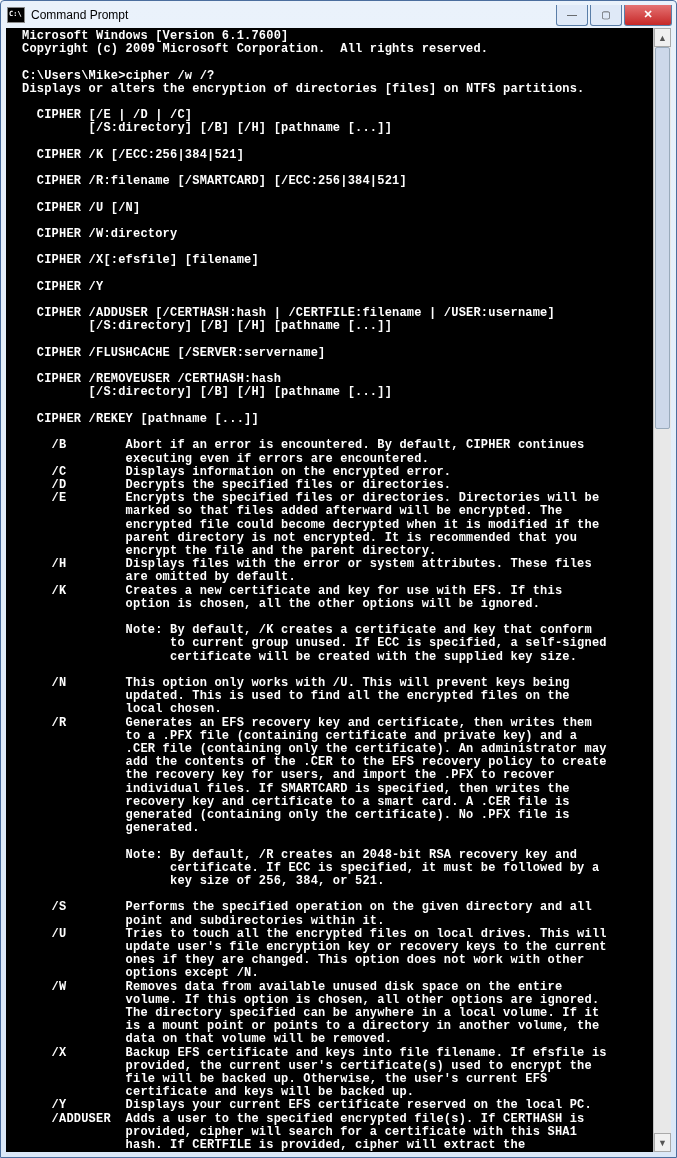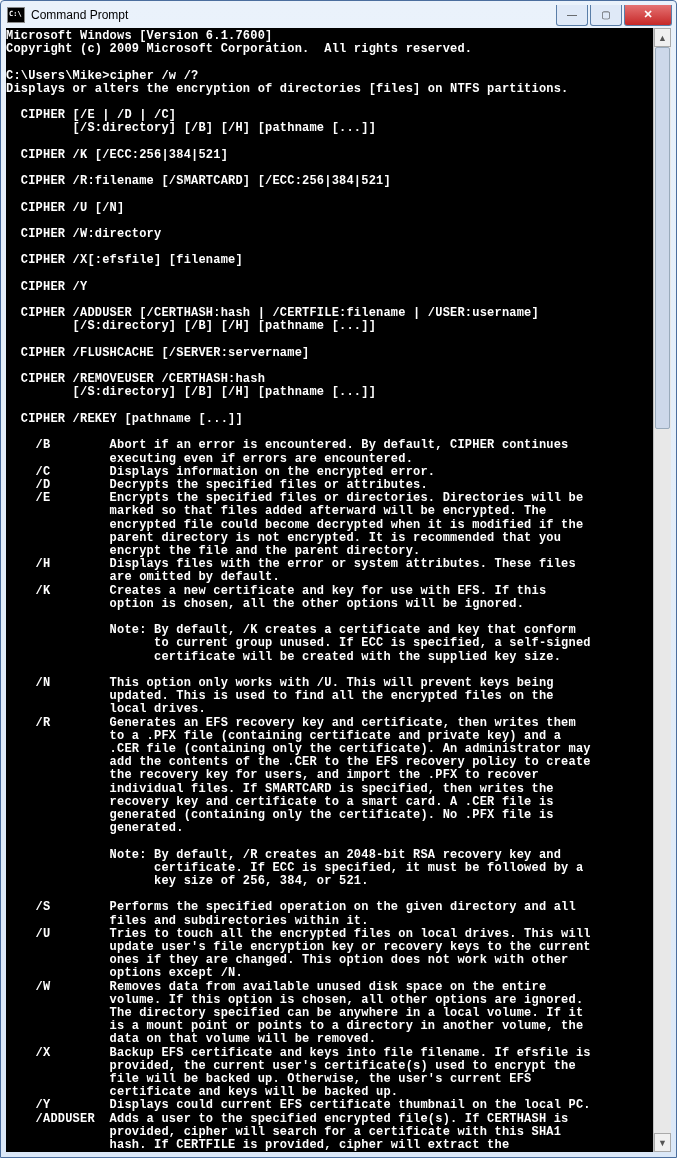--- a/index.html
+++ b/index.html
@@ -9,21 +9,21 @@
 .titlebar .cmd-icon::before{content:"C:\\";color:#fff;font:bold 7px/14px Consolas,monospace;position:absolute;left:1px;top:-1px;}
 .titlebar .title-text{flex:1;}
 .caption-buttons{display:flex;margin-right:4px;}
 .caption-buttons div{width:30px;height:20px;margin-left:2px;border:1px solid #5a7ea8;border-top:none;border-radius:0 0 3px 3px;background:#dfe9f7;display:flex;align-items:center;justify-content:center;font-size:10px;color:#444;}
 .caption-buttons .close{width:46px;background:linear-gradient(#e57373,#c62828);color:#fff;font-weight:bold;font-size:11px;}
 .client{position:absolute;left:5px;right:5px;top:27px;bottom:5px;background:#000;overflow:hidden;}
 .scrollbar{position:absolute;right:0;top:0;bottom:0;width:17px;background:#f0f0f0;border-left:1px solid #c0c0c0;display:flex;flex-direction:column;}
 .sb-btn{height:17px;background:#f0f0f0;border:1px solid #aaa;margin:0;display:flex;align-items:center;justify-content:center;font-size:9px;color:#555;}
 .sb-track{flex:1;position:relative;background:#e8e8e8;}
 .sb-thumb{position:absolute;left:1px;right:1px;top:0;height:35%;background:#cdd8ea;border:1px solid #9ab;border-radius:2px;}
-.terminal{position:absolute;left:0;top:0;right:17px;bottom:0;padding:2px 0;color:#fff;font:bold 12px/13.2px "Courier New",monospace;white-space:pre;letter-spacing:0.2px;}
+.terminal{position:absolute;left:0;top:0;right:17px;bottom:0;padding:2px 16px;color:#fff;font:bold 12px/13.2px "Courier New",monospace;white-space:pre;letter-spacing:0.2px;}
 </style>
 </head>
 <body>
 
 <div class="window">
   <div class="titlebar">
     <span class="cmd-icon"></span>
     <span class="title-text">Command Prompt</span>
     <div class="caption-buttons">
       <div>—</div>
@@ -60,68 +60,68 @@
 <span>  CIPHER /FLUSHCACHE [/SERVER:servername]</span>
 
 <span>  CIPHER /REMOVEUSER /CERTHASH:hash</span>
 <span>         [/S:directory] [/B] [/H] [pathname [...]]</span>
 
 <span>  CIPHER /REKEY [pathname [...]]</span>
 
 <span>    /B        Abort if an error is encountered. By default, CIPHER continues
               executing even if errors are encountered.</span>
 <span>    /C        Displays information on the encrypted error.</span>
-<span>    /D        Decrypts the specified files or attributes.</span>
+<span>    /D        Decrypts the specified files or directories.</span>
 <span>    /E        Encrypts the specified files or directories. Directories will be
               marked so that files added afterward will be encrypted. The
               encrypted file could become decrypted when it is modified if the
               parent directory is not encrypted. It is recommended that you
               encrypt the file and the parent directory.</span>
 <span>    /H        Displays files with the error or system attributes. These files
               are omitted by default.</span>
 <span>    /K        Creates a new certificate and key for use with EFS. If this
               option is chosen, all the other options will be ignored.
 
               Note: By default, /K creates a certificate and key that conform
                     to current group unused. If ECC is specified, a self-signed
                     certificate will be created with the supplied key size.</span>
 
 <span>    /N        This option only works with /U. This will prevent keys being
               updated. This is used to find all the encrypted files on the
-              local drives.</span>
+              local chosen.</span>
 <span>    /R        Generates an EFS recovery key and certificate, then writes them
               to a .PFX file (containing certificate and private key) and a
               .CER file (containing only the certificate). An administrator may
               add the contents of the .CER to the EFS recovery policy to create
               the recovery key for users, and import the .PFX to recover
               individual files. If SMARTCARD is specified, then writes the
               recovery key and certificate to a smart card. A .CER file is
               generated (containing only the certificate). No .PFX file is
               generated.
 
               Note: By default, /R creates an 2048-bit RSA recovery key and
                     certificate. If ECC is specified, it must be followed by a
                     key size of 256, 384, or 521.</span>
 
 <span>    /S        Performs the specified operation on the given directory and all
-              files and subdirectories within it.</span>
+              point and subdirectories within it.</span>
 <span>    /U        Tries to touch all the encrypted files on local drives. This will
               update user's file encryption key or recovery keys to the current
               ones if they are changed. This option does not work with other
               options except /N.</span>
 <span>    /W        Removes data from available unused disk space on the entire
               volume. If this option is chosen, all other options are ignored.
               The directory specified can be anywhere in a local volume. If it
               is a mount point or points to a directory in another volume, the
               data on that volume will be removed.</span>
 <span>    /X        Backup EFS certificate and keys into file filename. If efsfile is
               provided, the current user's certificate(s) used to encrypt the
               file will be backed up. Otherwise, the user's current EFS
               certificate and keys will be backed up.</span>
-<span>    /Y        Displays could current EFS certificate thumbnail on the local PC.</span>
+<span>    /Y        Displays your current EFS certificate reserved on the local PC.</span>
 <span>    /ADDUSER  Adds a user to the specified encrypted file(s). If CERTHASH is
               provided, cipher will search for a certificate with this SHA1
               hash. If CERTFILE is provided, cipher will extract the
               certificate from the file. If USER is provided, cipher will
               try to locate the user's certificate in Active Directory Domain
               Services.</span>
 
 </div>
 
     <div class="scrollbar">

